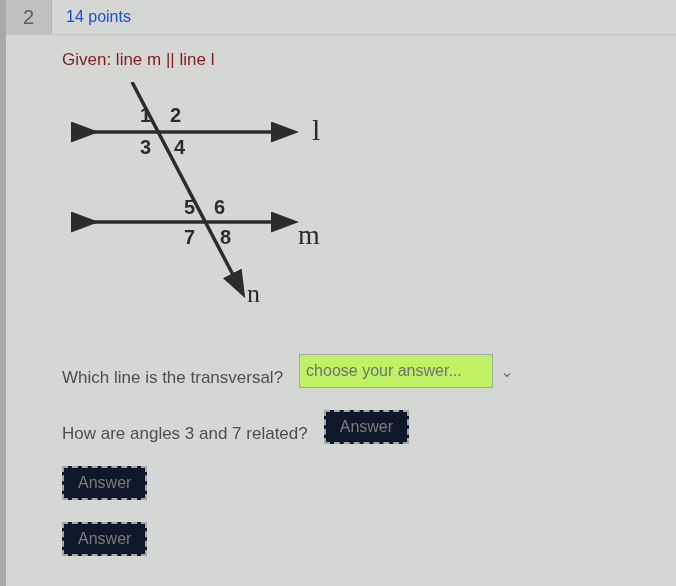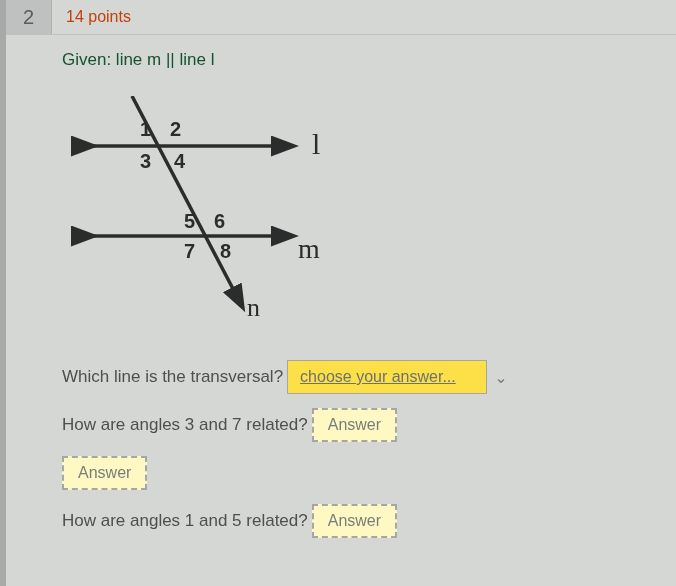--- a/index.html
+++ b/index.html
@@ -28,66 +28,65 @@
     font-size: 20px;
     font-weight: 500;
     width: 46px;
     display: flex;
     align-items: center;
     justify-content: center;
     border-right: 1px solid #b0b2b1;
   }
   .points {
     padding: 8px 14px;
-    color: #c2410c;
+    color: #1d4ed8;
     font-size: 16px;
   }
   .content {
     padding: 14px 0 14px 56px;
   }
   .given {
-    color: #14532d;
+    color: #7f1d1d;
     font-size: 17px;
     line-height: 1.35;
-    margin-bottom: 20px;
+    margin-bottom: 6px;
   }
   .diagram {
     width: 300px;
     height: 230px;
     margin: 4px 0 16px 0;
   }
   .qrow {
     display: flex;
-    align-items: center;
-    gap: 4px;
-    margin: 14px 0;
+    align-items: flex-end;
+    gap: 16px;
+    margin: 22px 0;
     font-size: 17px;
     color: #4c504e;
   }
   .select-box {
     border: 1px solid #a4a7a5;
-    background: #fde047;
-    padding: 7px 30px 7px 12px;
+    background: #bef264;
+    padding: 7px 30px 7px 6px;
     color: #6d716f;
     font-size: 16px;
     position: relative;
     min-width: 190px;
-    text-decoration: underline;
   }
   .chevron {
     position: absolute;
     right: -22px;
     top: 50%;
     transform: translateY(-50%);
     color: #7a7d7b;
     font-size: 16px;
   }
   .answer-box {
     border: 2px dashed #a4a7a5;
-    background: #fef9c3;
+    background: #0f172a;
     padding: 6px 14px;
     color: #7a7d7b;
     font-size: 16px;
     min-width: 80px;
     text-align: center;
   }
 </style>
 </head>
 <body>
 
@@ -141,18 +140,17 @@
     <div class="qrow">
       <span>How are angles 3 and 7 related?</span>
       <div class="answer-box">Answer</div>
     </div>
 
     <div class="qrow">
       <div class="answer-box">Answer</div>
     </div>
 
     <div class="qrow">
-      <span>How are angles 1 and 5 related?</span>
       <div class="answer-box">Answer</div>
     </div>
 
   </div>
 </div>
 
 </body></html>

